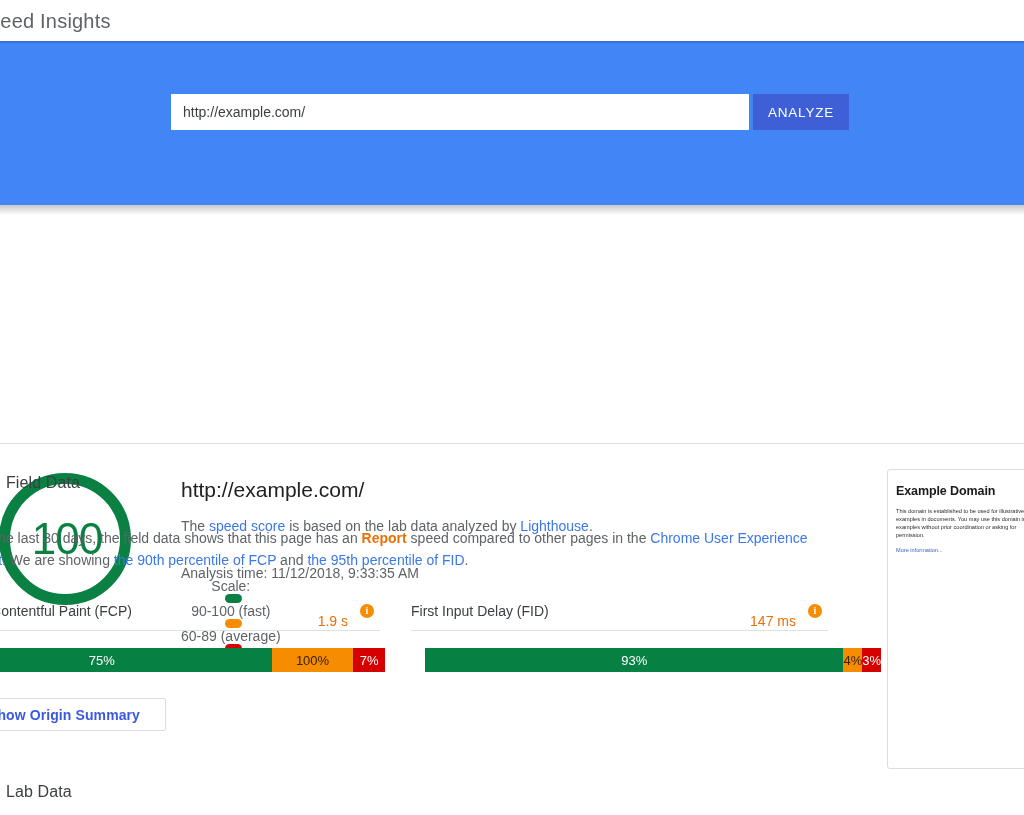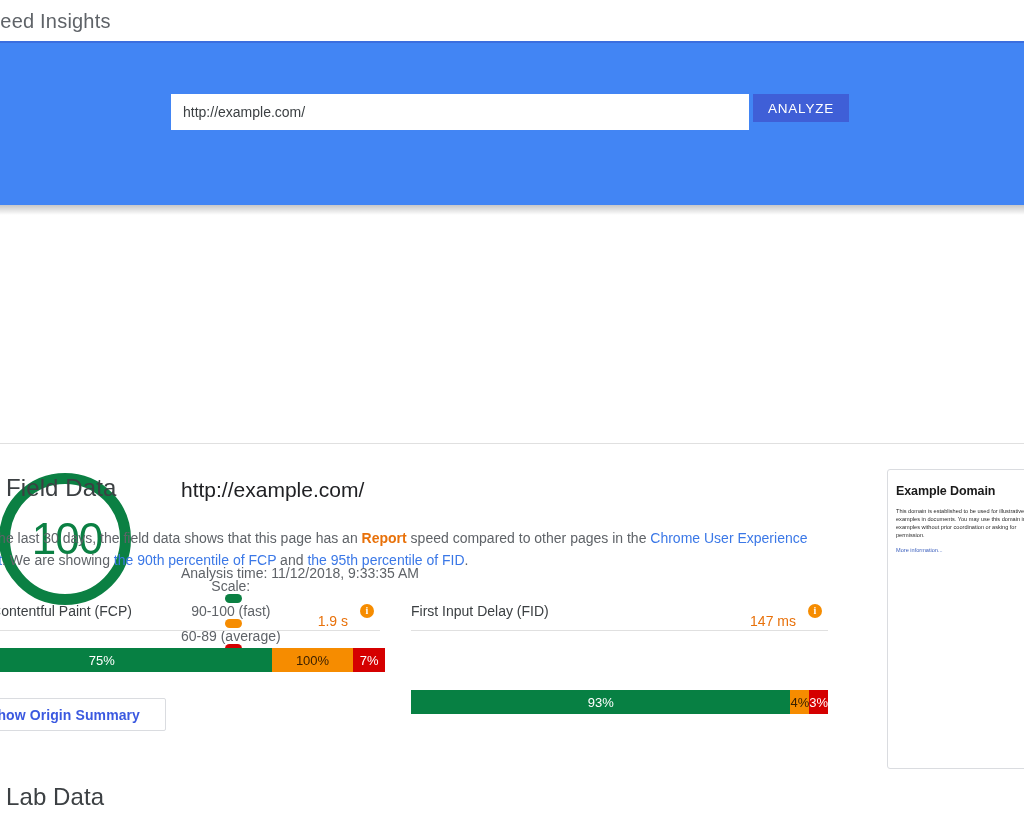--- a/index.html
+++ b/index.html
@@ -49,21 +49,21 @@
     position:absolute; left:0; top:205px; width:1024px; height:10px;
     background:linear-gradient(to bottom, rgba(0,0,0,.22), rgba(0,0,0,0));
   }
   .url-input {
     position:absolute; left:171px; top:94px; width:578px; height:36px;
     background:#ffffff; border:none; outline:none;
     font-family:"Liberation Sans", sans-serif;
     font-size:14px; color:#3c4043; padding:0 12px;
   }
   .analyze-btn {
-    position:absolute; left:753px; top:94px; width:96px; height:28px;
+    position:absolute; left:753px; top:94px; width:96px; height:36px;
     background:#3f5fd7; color:#ffffff; border:none; cursor:pointer;
     font-family:"Liberation Sans", sans-serif;
     font-size:13.5px; letter-spacing:.8px;
   }
   .hero-fragment {
     position:absolute; left:-4px; top:167px; width:7px; height:11px;
     background:#ffffff; border-radius:1px;
   }
 
   
@@ -98,21 +98,21 @@
   .pill.slow { background:#d50000; }
   .scale-label { font-size:14px; color:#5f6368; }
 
   .divider {
     position:absolute; left:0; width:1024px; height:1px; background:#e0e0e0;
   }
   .divider.d1 { top:443px; }
 
   
   .section-title {
-    position:absolute; font-size:24px; color:#3c4043; letter-spacing:.1px;
+    position:absolute; font-size:16px; color:#3c4043; letter-spacing:.1px;
   }
   #field-title { left:6px; top:474px; }
   #lab-title   { left:6px; top:783px; }
 
   .field-desc {
     position:absolute; left:-40px; top:527px; width:870px;
     font-size:14px; line-height:22px; color:#5f6368;
   }
   .field-desc .avg-word { color:#e8710a; font-weight:bold; }
 
@@ -136,21 +136,21 @@
     background:#f68c00; color:#ffffff;
     font-size:10px; font-weight:bold; line-height:14px; text-align:center;
     cursor:pointer; font-family:"Liberation Serif", serif;
   }
 
   .dist-bar {
     position:absolute; top:648px; height:24px; display:flex;
     overflow:hidden;
   }
   .dist-bar.fcp { left:-68px; width:453px; }
-  .dist-bar.fid { left:411px; width:417px;margin-top:42px; }
+  .dist-bar.fid { left:425px; width:456px; }
   .seg {
     display:flex; align-items:center; justify-content:center;
     font-size:13px; color:#ffffff; height:24px;
   }
   .seg.green { background:#078043; }
   .seg.orange{ background:#f68c00; color:#3c2100; }
   .seg.red   { background:#d50000; }
 
   .origin-btn {
     position:absolute; left:-38px; top:698px; width:204px; height:33px;
@@ -194,20 +194,23 @@
 
 <button class="analyze-btn">ANALYZE</button>
 
 <div class="summary">
   <div class="score-ring">
     <span class="score-value">100</span>
   </div>
 
   <div class="sum-url">http://example.com/</div>
 
+  <div class="sum-line l1">
+    <span>The </span><a class="link">speed score</a><span> is based on the lab data analyzed by </span><a class="link">Lighthouse</a><span>.</span>
+  </div>
 
   <div class="sum-line l2">Analysis time: 11/12/2018, 9:33:35 AM</div>
 
   <div class="sum-line l3">
     <span class="scale-label">Scale:</span>
     <span class="pill fast"></span>
     <span class="scale-label">90-100 (fast)</span>
     <span class="pill avg"></span>
     <span class="scale-label">60-89 (average)</span>
     <span class="pill slow"></span>

